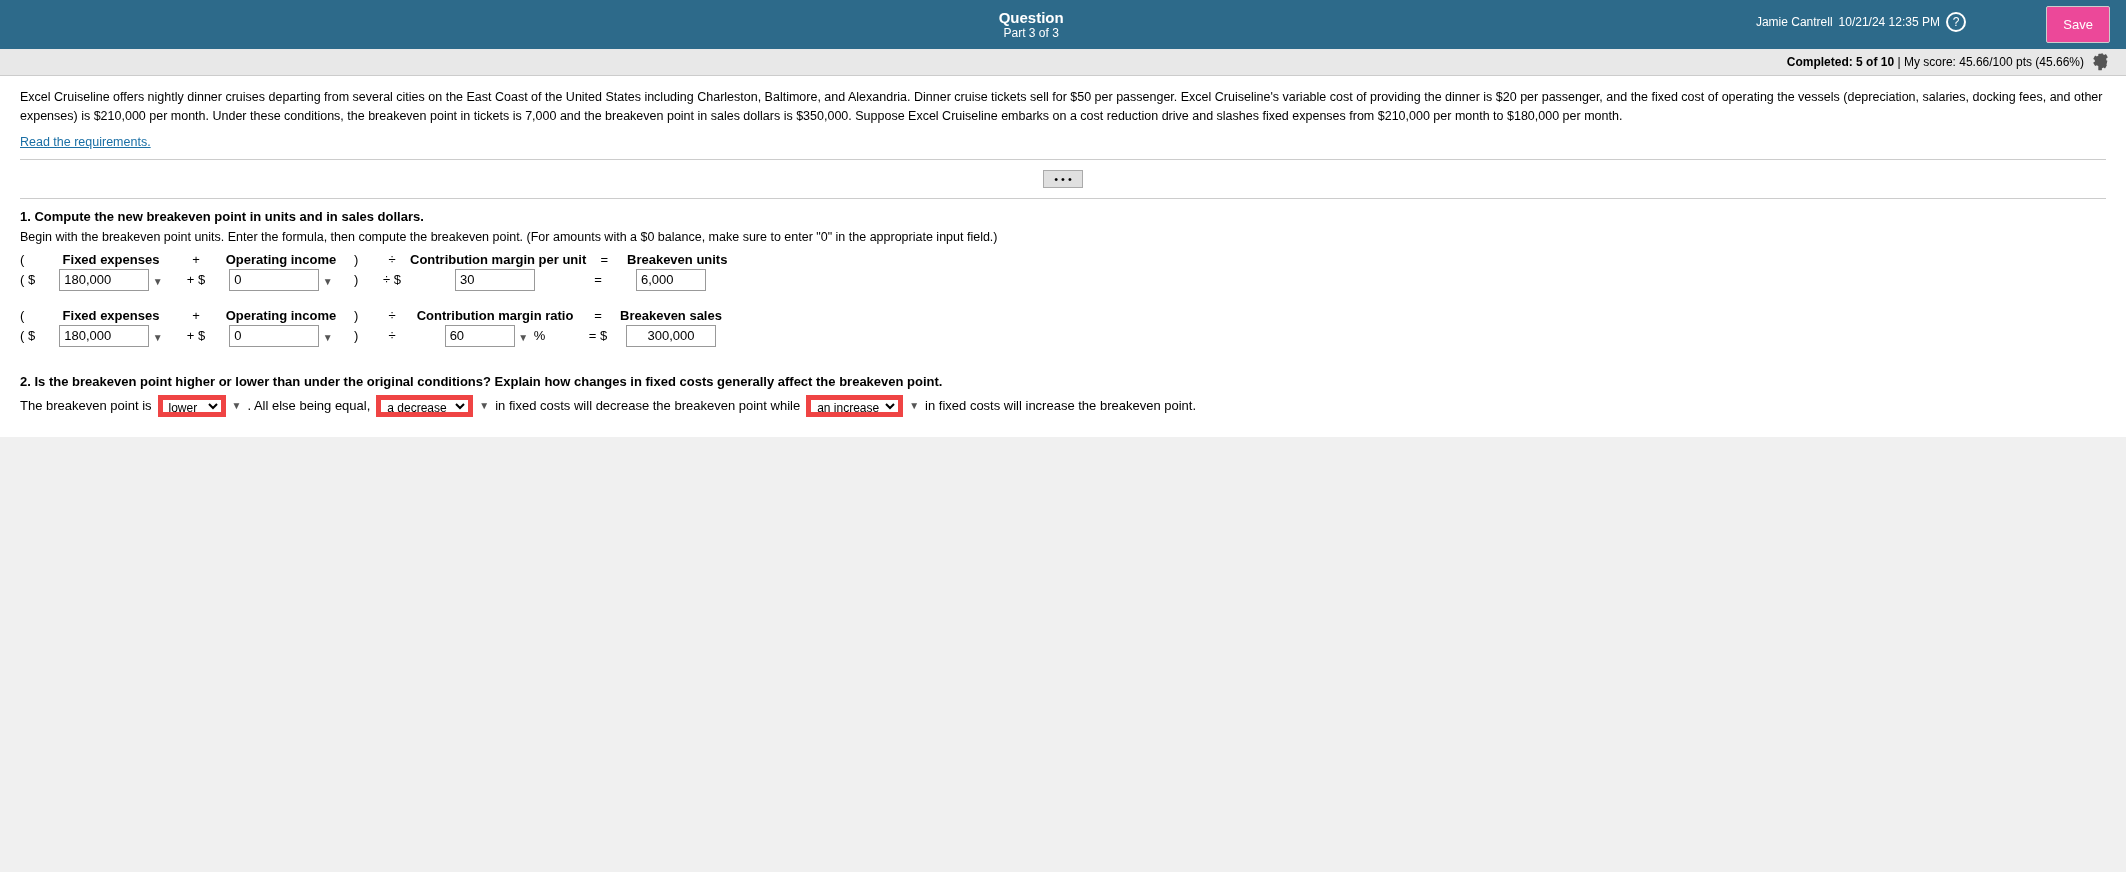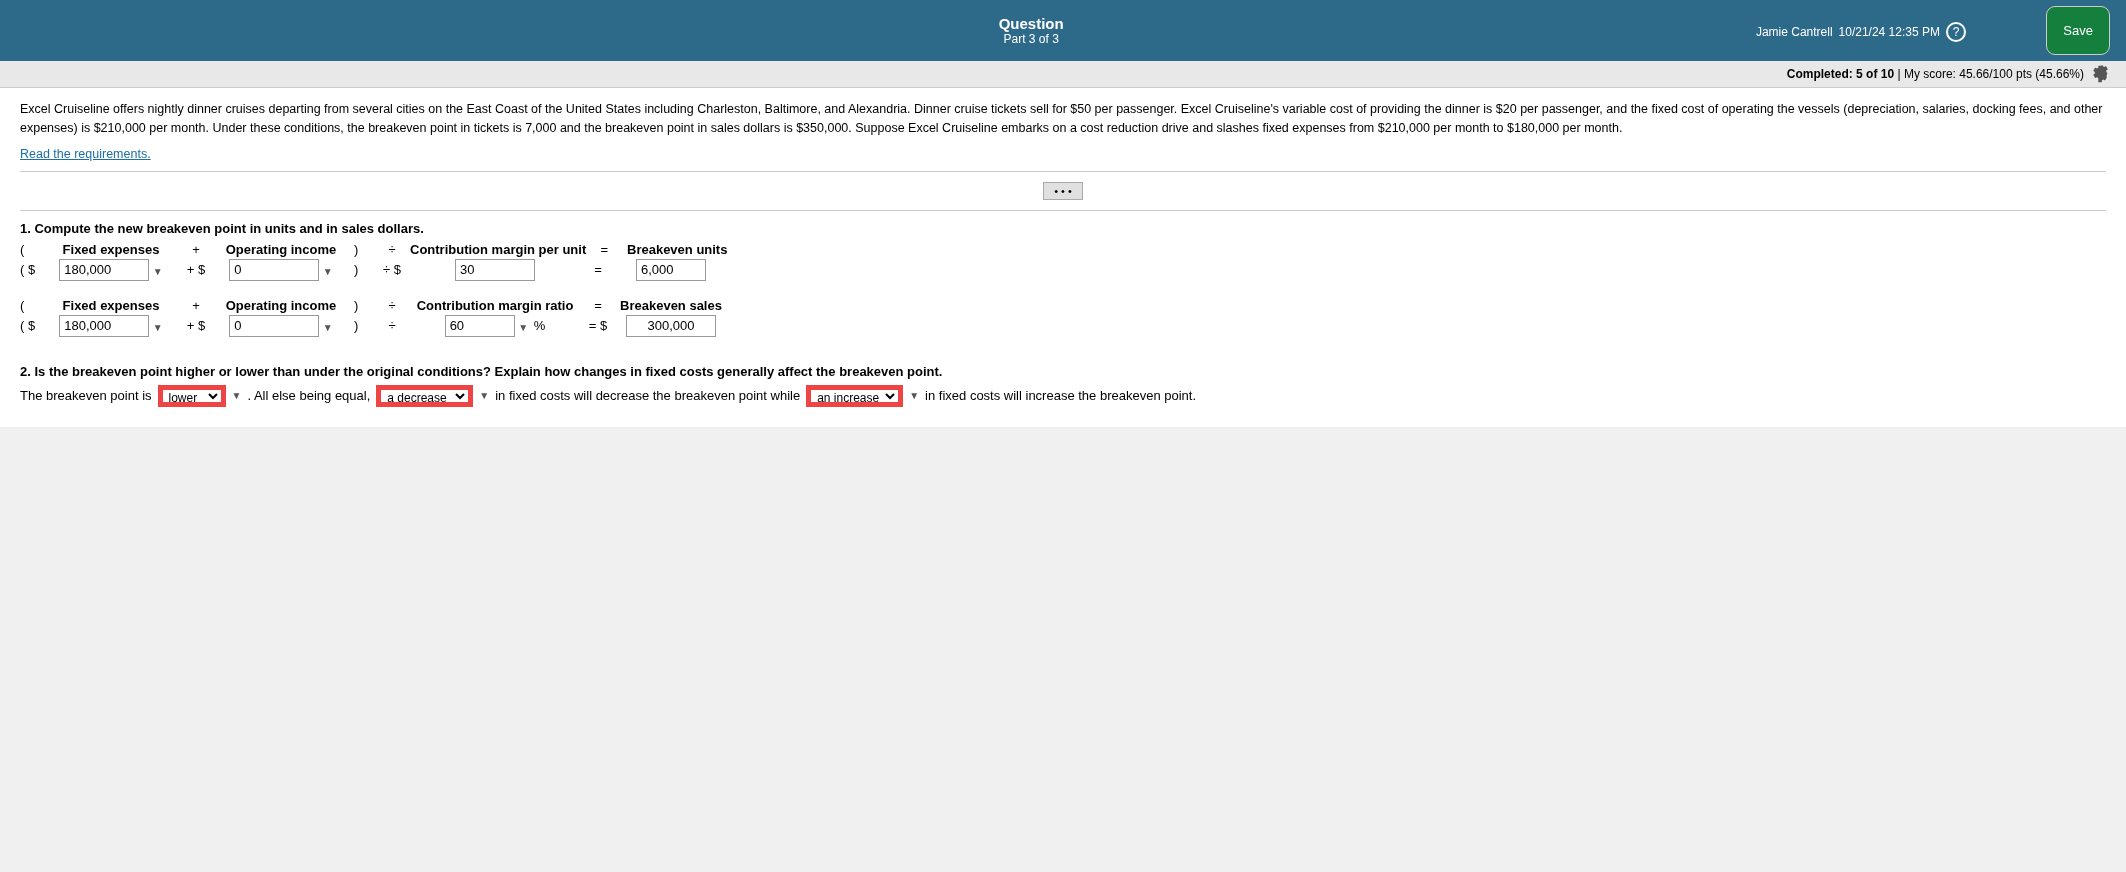--- a/index.html
+++ b/index.html
@@ -24,27 +24,27 @@
       flex: 1;
     }
     .top-bar-title .question-label {
       font-weight: bold;
       font-size: 15px;
     }
     .top-bar-title .part-label {
       font-size: 12px;
     }
     .save-btn {
-      background: #15803d;
+      background: #ec4899;
       color: white;
       border: 1px solid #ccc;
-      padding: 16px 16px;
-      font-size: 13px;
-      cursor: pointer;
-      border-radius: 9px;
+      padding: 10px 16px;
+      font-size: 13px;
+      cursor: pointer;
+      border-radius: 2px;
     }
     .help-icon {
       width: 20px;
       height: 20px;
       border-radius: 50%;
       border: 2px solid white;
       display: inline-flex;
       align-items: center;
       justify-content: center;
       font-size: 12px;
@@ -132,21 +132,21 @@
       border: 5px solid #ef4444;
       background: white;
       cursor: pointer;
       padding: 0 2px;
     }
   </style>
 </head>
 <body>
 
 <div class="top-bar">
-  <div style="font-size:12px; display:flex; align-items:center; gap:6px; min-width:200px; justify-content:flex-end; position:absolute; right:160px; top:22px; color:white;">
+  <div style="font-size:12px; display:flex; align-items:center; gap:6px; min-width:200px; justify-content:flex-end; position:absolute; right:160px; top:12px; color:white;">
     <span>Jamie Cantrell</span>
     <span>10/21/24 12:35 PM</span>
     <span class="help-icon">?</span>
   </div>
   <div class="top-bar-title">
     <div class="question-label">Question</div>
     <div class="part-label">Part 3 of 3</div>
   </div>
   <button class="save-btn">Save</button>
 </div>
@@ -170,20 +170,21 @@
 
   <hr class="divider">
   
   <div style="text-align:center; margin-bottom:4px;">
     <button style="background:#e0e0e0; border:1px solid #aaa; padding:2px 10px; font-size:11px; cursor:pointer;">• • •</button>
   </div>
   <hr class="divider">
 
   
   <p class="section-title">1. Compute the new breakeven point in units and in sales dollars.</p>
+  <p class="instruction-text">Begin with the breakeven point units. Enter the formula, then compute the breakeven point. (For amounts with a $0 balance, make sure to enter "0" in the appropriate input field.)</p>
 
   
   <div class="formula-header-row">
     <span style="width:18px">(</span>
     <span style="min-width:130px; text-align:center; font-weight:bold;">Fixed expenses</span>
     <span style="width:24px; text-align:center;">+</span>
     <span style="min-width:130px; text-align:center; font-weight:bold;">Operating income</span>
     <span style="width:20px;">)</span>
     <span style="width:20px; text-align:center;">÷</span>
     <span style="min-width:170px; font-weight:bold;">Contribution margin per unit</span>

